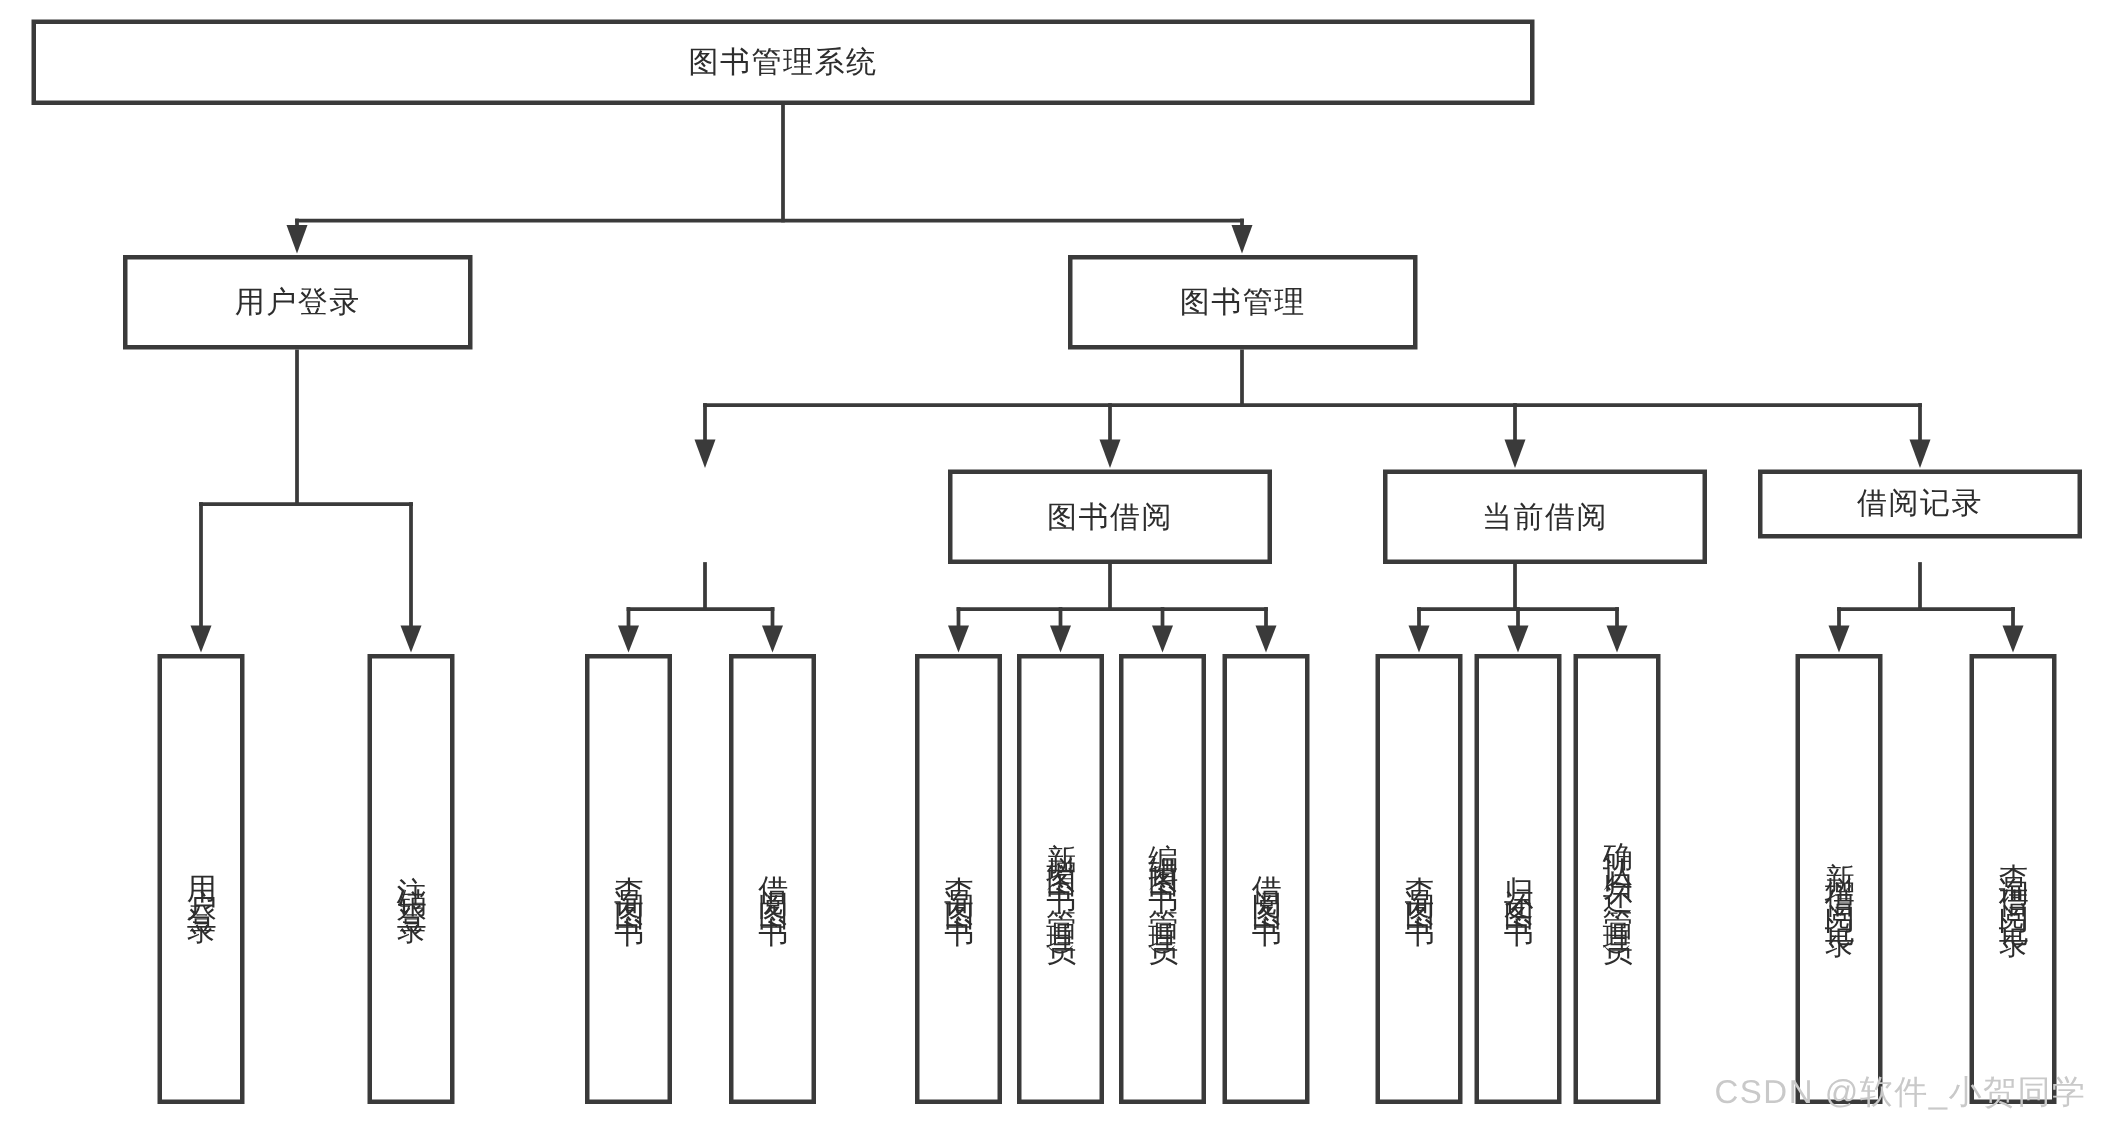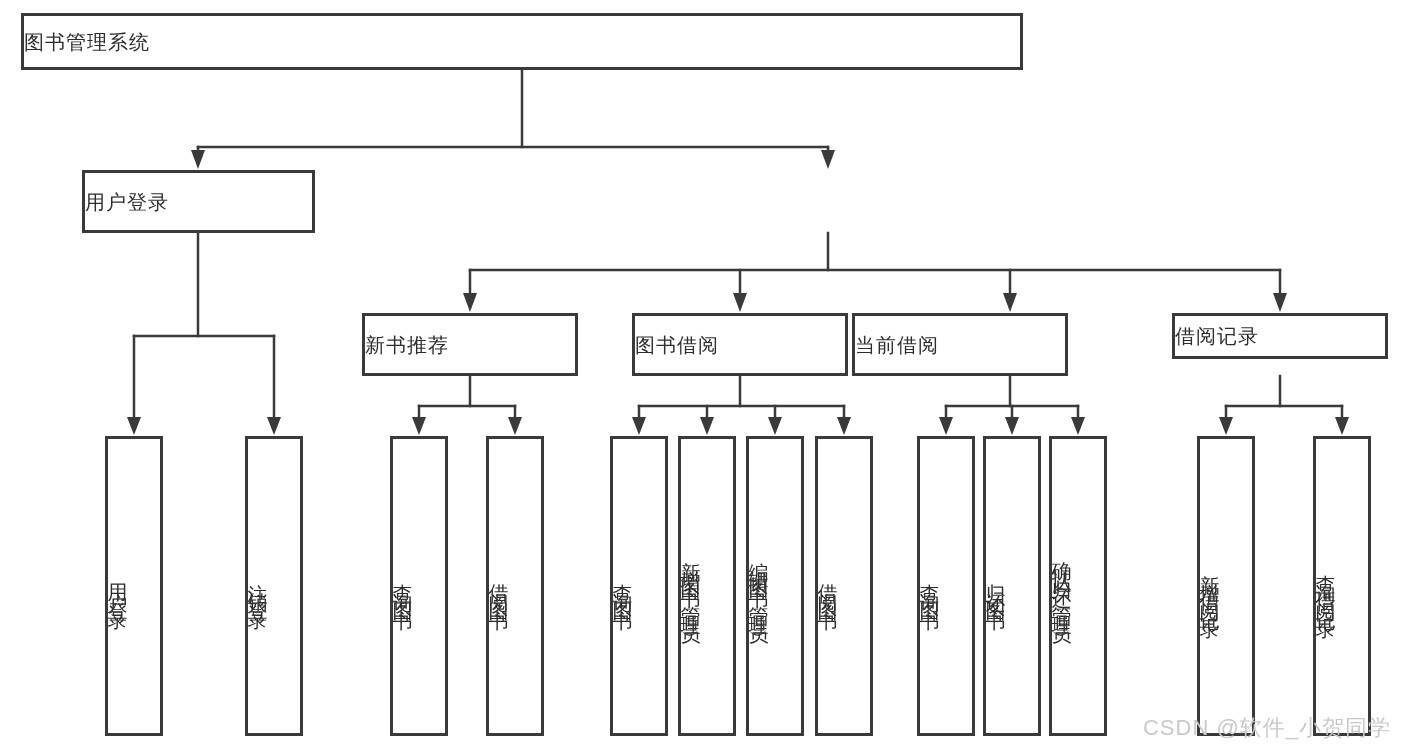--- a/index.html
+++ b/index.html
@@ -12,20 +12,21 @@
     font-family:"Liberation Sans","DejaVu Sans",sans-serif;
   }
   .connectors{position:absolute;left:0;top:0;width:1405px;height:747px;}
   .node{
     position:absolute;
     background:#ffffff;
     border:3px solid #3a3a3a;
     box-sizing:border-box;
     display:flex;
     align-items:center;
+    justify-content:center;
     color:#2d2d2d;
   }
   .node .lbl{
     font-size:20px;
     letter-spacing:1px;
     line-height:1;
     white-space:nowrap;
   }
   .node.vert .lbl{
     writing-mode:vertical-rl;
@@ -126,28 +127,28 @@
     </g>
   </svg>
 
   <div class="node" style="left:21px;top:13px;width:1002px;height:57px;">
     <span class="lbl">图书管理系统</span>
   </div>
 
   <div class="node" style="left:82px;top:170px;width:233px;height:63px;">
     <span class="lbl">用户登录</span>
   </div>
+  <div class="node" style="left:712px;top:170px;width:233px;height:63px;">
+    <span class="lbl">图书管理</span>
+  </div>
 
-  <div class="node" style="left:362px;top:313px;width:216px;height:63px;">
-    <span class="lbl">新书推荐</span>
-  </div>
   <div class="node" style="left:632px;top:313px;width:216px;height:63px;">
     <span class="lbl">图书借阅</span>
   </div>
-  <div class="node" style="left:852px;top:313px;width:216px;height:63px;">
+  <div class="node" style="left:922px;top:313px;width:216px;height:63px;">
     <span class="lbl">当前借阅</span>
   </div>
   <div class="node" style="left:1172px;top:313px;width:216px;height:46px;">
     <span class="lbl">借阅记录</span>
   </div>
 
   <div class="node vert" style="left:105px;top:436px;width:58px;height:300px;">
     <span class="lbl">用户登录</span>
   </div>
   <div class="node vert" style="left:245px;top:436px;width:58px;height:300px;">

